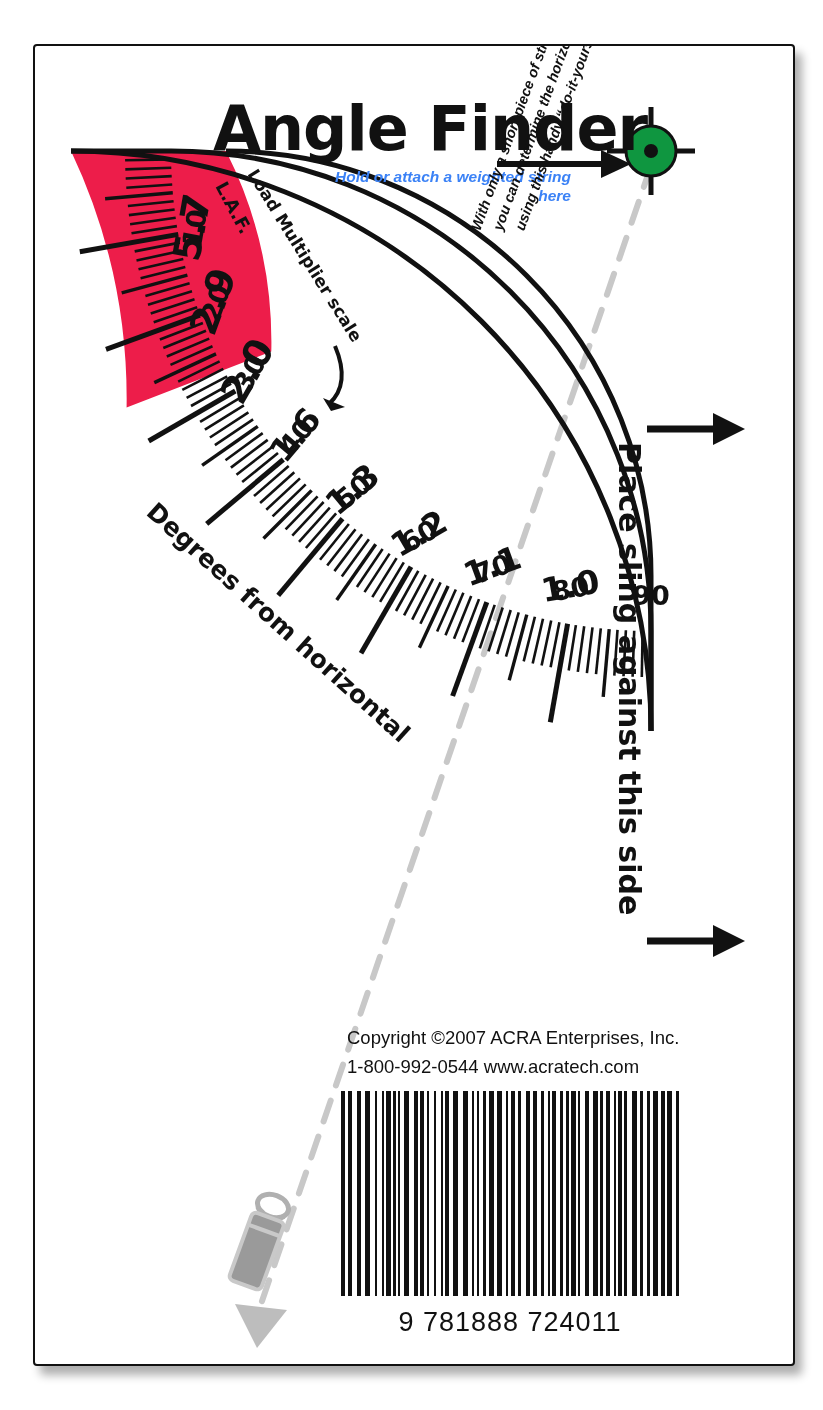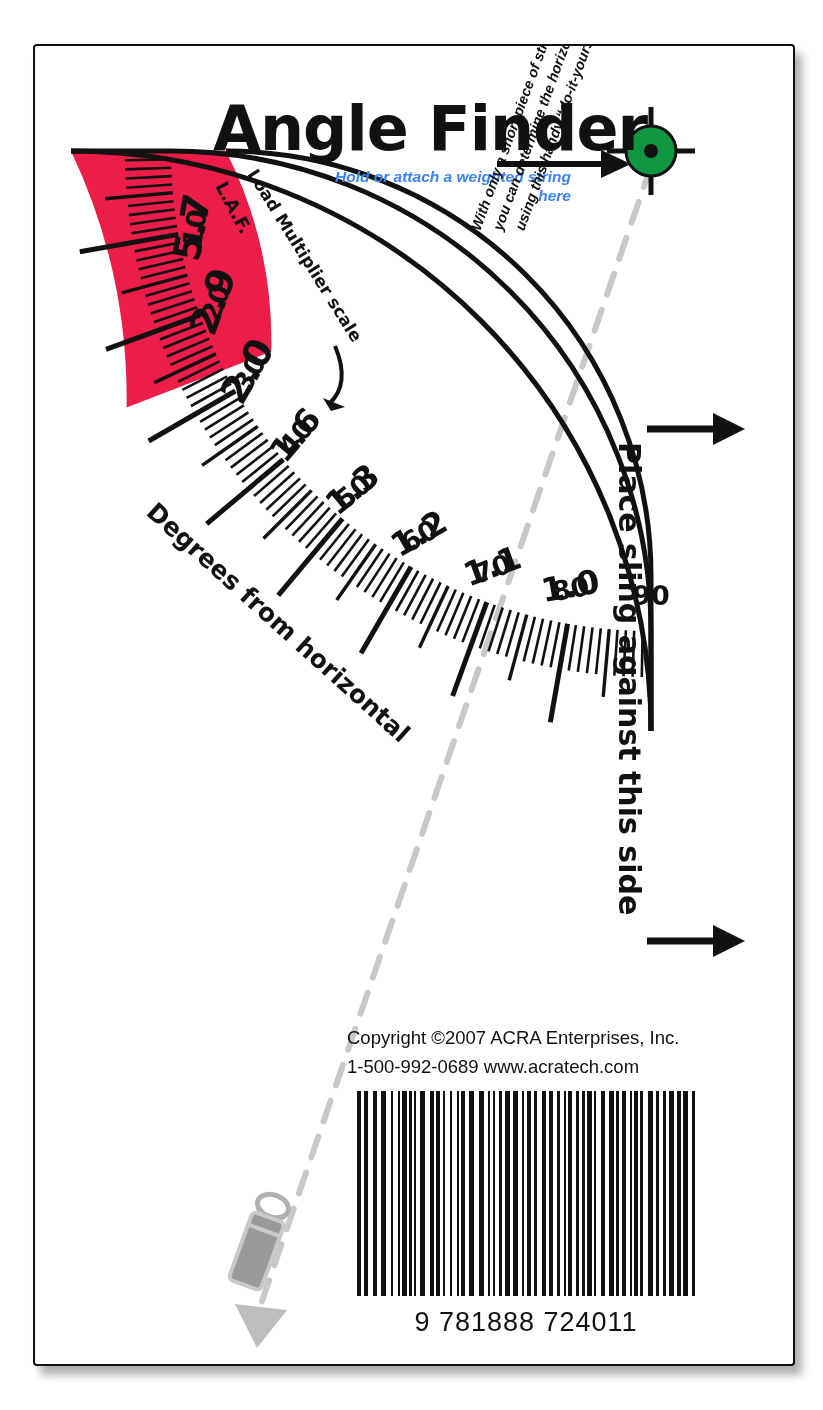--- a/index.html
+++ b/index.html
@@ -75,21 +75,21 @@
     top: 978px;
     width: 420px;
     font-size: 18.5px;
     color: #111111;
     line-height: 1.55;
     font-family: "Liberation Sans", sans-serif;
     margin-left: 12px;
   }
   .barcode-wrap {
     position: absolute;
-    left: 316px;
+    left: 300px;
     top: 1045px;
     width: 350px;
   }
   .barcode-num {
     font-family: "Liberation Sans", sans-serif;
     font-size: 27px;
     letter-spacing: 1px;
     color: #111111;
     text-align: center;
     margin-top: 2px;
@@ -330,21 +330,21 @@
     <div class="rot-desc">you can determine the horizontal angle of any sling by</div>
   </div>
   <div class="desc-block" style="left:474px;">
     <div class="rot-desc">using this handy “do-it-yourself” field inclinometer.</div>
   </div>
 
   <div class="side-label">Place sling against this side</div>
 
   <div class="copyright">
     <div>Copyright ©2007  ACRA Enterprises, Inc.</div>
-    <div>1-500-992-0689   www.acratech.com</div>
+    <div>1-800-992-0544   www.acratech.com</div>
   </div>
 
   <div class="barcode-wrap">
     <svg id="barcodeSvg" width="350" height="210">
         <rect x="6" y="0" width="4" height="205" fill="#111111"></rect>
         <rect x="13" y="0" width="4" height="205" fill="#111111"></rect>
         <rect x="22" y="0" width="4" height="205" fill="#111111"></rect>
         <rect x="30" y="0" width="5" height="205" fill="#111111"></rect>
         <rect x="40" y="0" width="2" height="205" fill="#111111"></rect>
         <rect x="47" y="0" width="2" height="205" fill="#111111"></rect>

